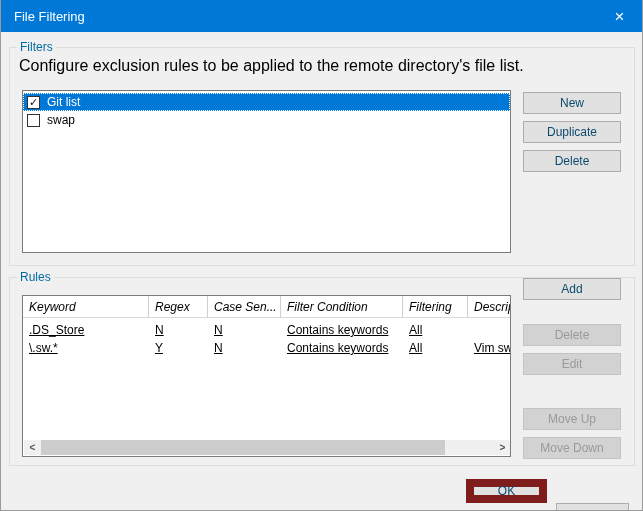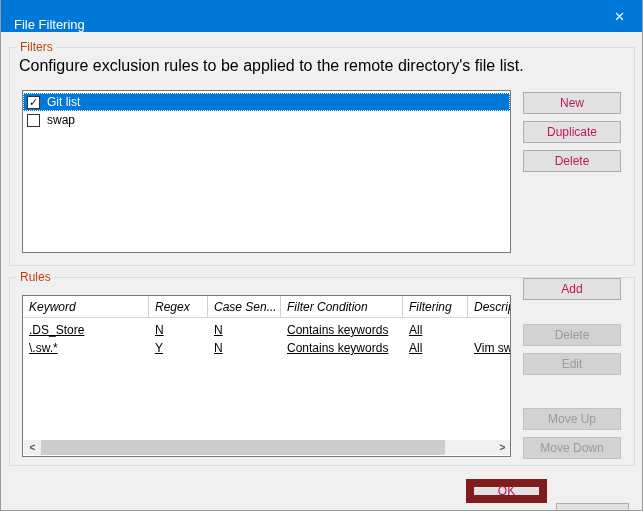--- a/index.html
+++ b/index.html
@@ -13,35 +13,35 @@
     color: #000;
     border-left: 1px solid #9b9b9b;
     border-right: 1px solid #9b9b9b;
     border-bottom: 1px solid #9b9b9b;
     overflow: hidden;
   }
   
   .titlebar {
     position: absolute; left:0; top:0; width:100%; height:32px;
     background: #0078d7; color:#fff;
-    display:flex; align-items:flex-end;
+    display:flex; align-items:center;
   }
   .titlebar-text { padding-left:13px; font-size:13px; }
   .close-btn {
     margin-left:auto; width:45px; height:32px;
     display:flex; align-items:center; justify-content:center;
     font-size:17px; line-height:1; cursor:default; color:#fff;
   }
   
   .groupbox {
     position:absolute; border:1px solid #dcdcdc;
   }
   .groupbox-label {
     position:absolute; top:-8px; left:7px;
-    background:#f0f0f0; padding:0 3px; font-size:12px; color:#c2410c;
+    background:#f0f0f0; padding:0 3px; font-size:12px; color:#0369a1;
   }
   #filters-group { left:8px; top:47px; width:626px; height:219px; }
   #rules-group   { left:8px; top:277px; width:626px; height:189px; }
   .group-desc { position:absolute; left:9px; top:9px; font-size:16px; }
   
   #filters-list {
     position:absolute; left:21px; top:90px; width:489px; height:163px;
     background:#fff; border:1px solid #7a7a7a; padding-top:2px;
     overflow:hidden;
   }
@@ -55,21 +55,21 @@
   .checkbox {
     width:13px; height:13px; background:#fff; border:1px solid #333;
     margin-left:4px; margin-right:7px; flex:0 0 auto;
     display:flex; align-items:center; justify-content:center;
     font-size:11px; line-height:1; color:#111; font-weight:bold;
   }
   
   .btn {
     position:absolute; left:522px; width:98px; height:22px;
     background:#e1e1e1; border:1px solid #adadad;
-    font-family:inherit; font-size:12px; color:#be185d;
+    font-family:inherit; font-size:12px; color:#0c4a6e;
     display:flex; align-items:center; justify-content:center;
     cursor:default;
   }
   .btn.disabled {
     background:#d2d2d2; border-color:#c3c3c3; color:#9a9a9a;
   }
   
   #rules-table {
     position:absolute; left:21px; top:295px; width:489px; height:162px;
     background:#fff; border:1px solid #7a7a7a; overflow:hidden;

